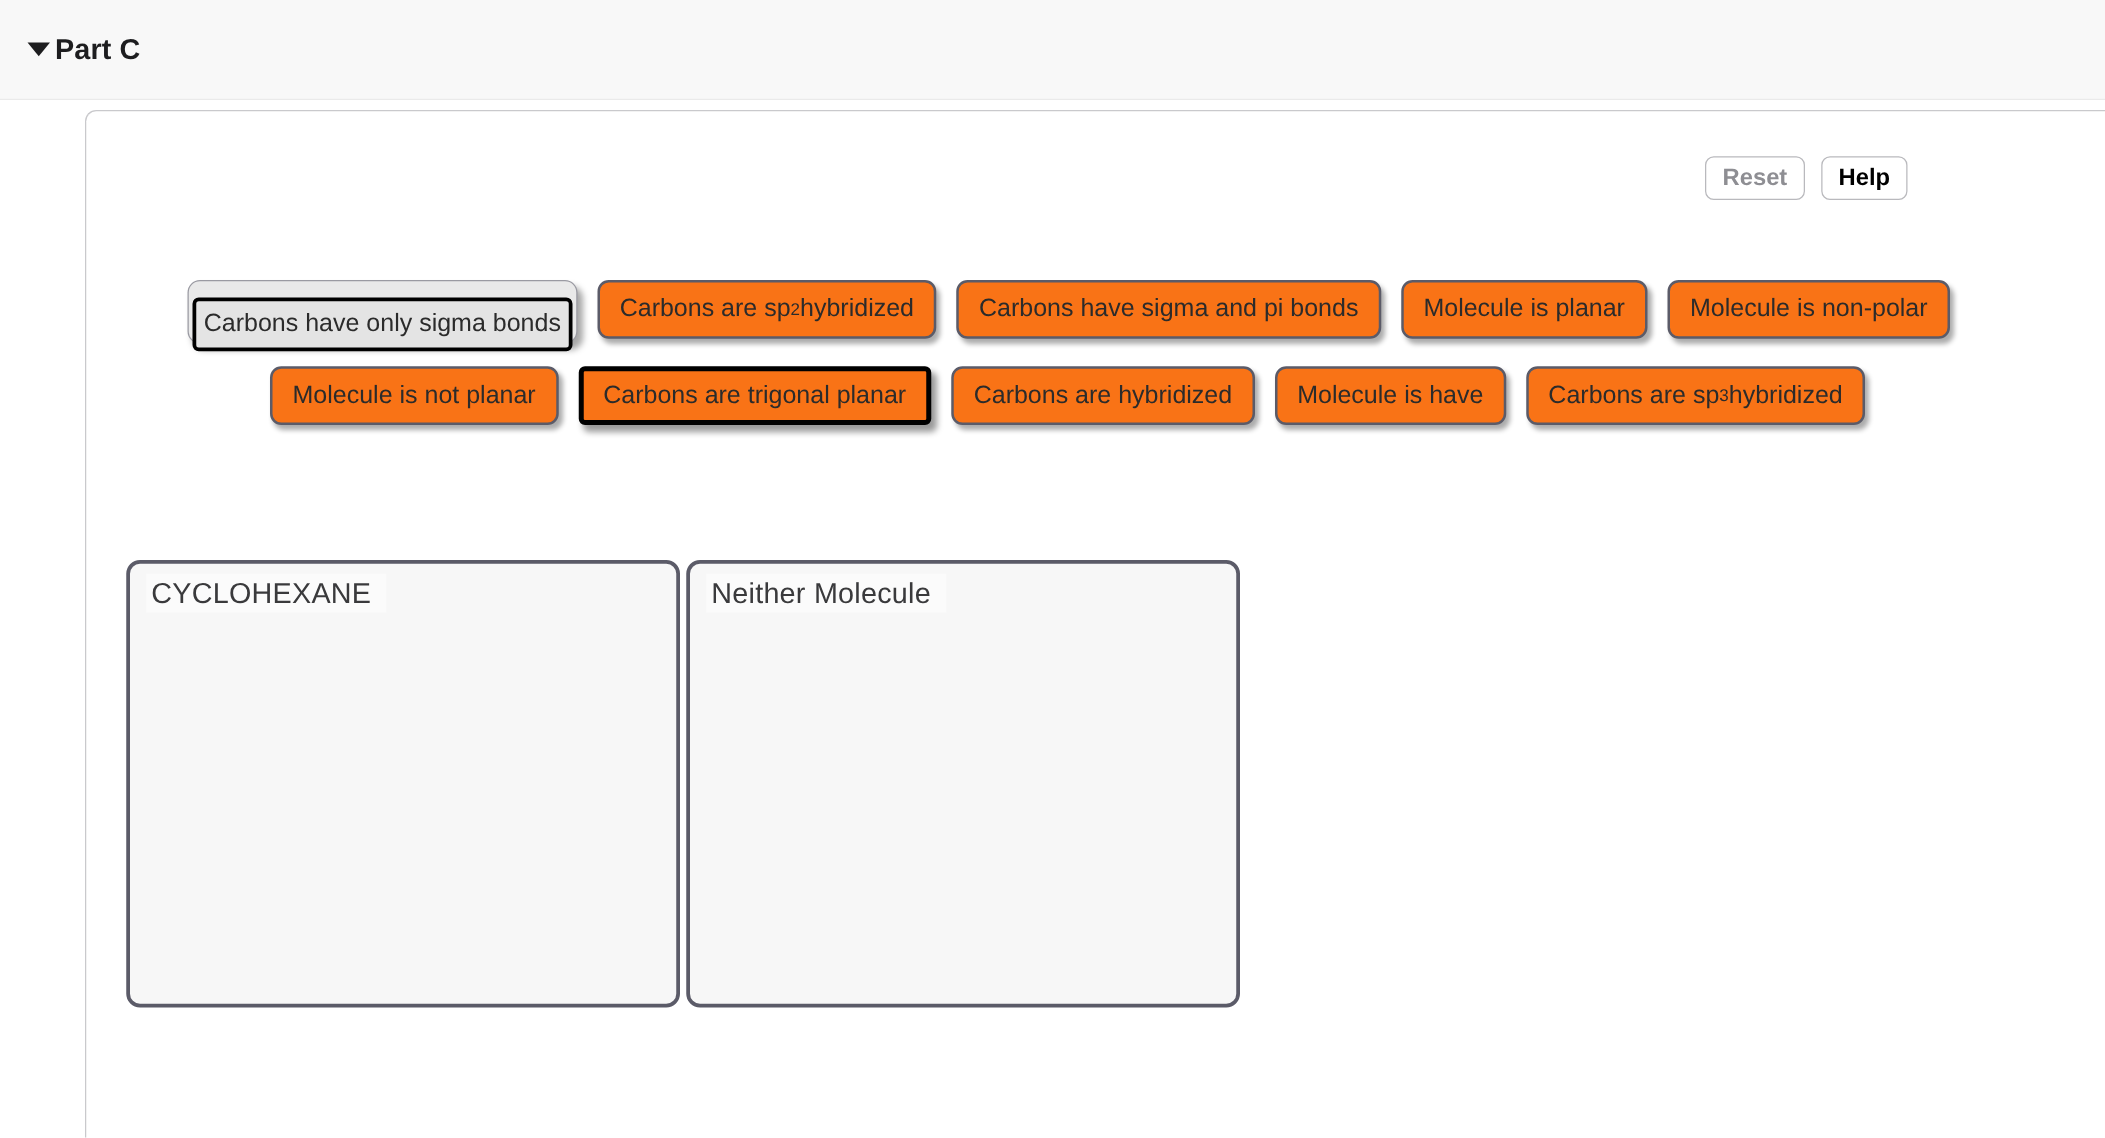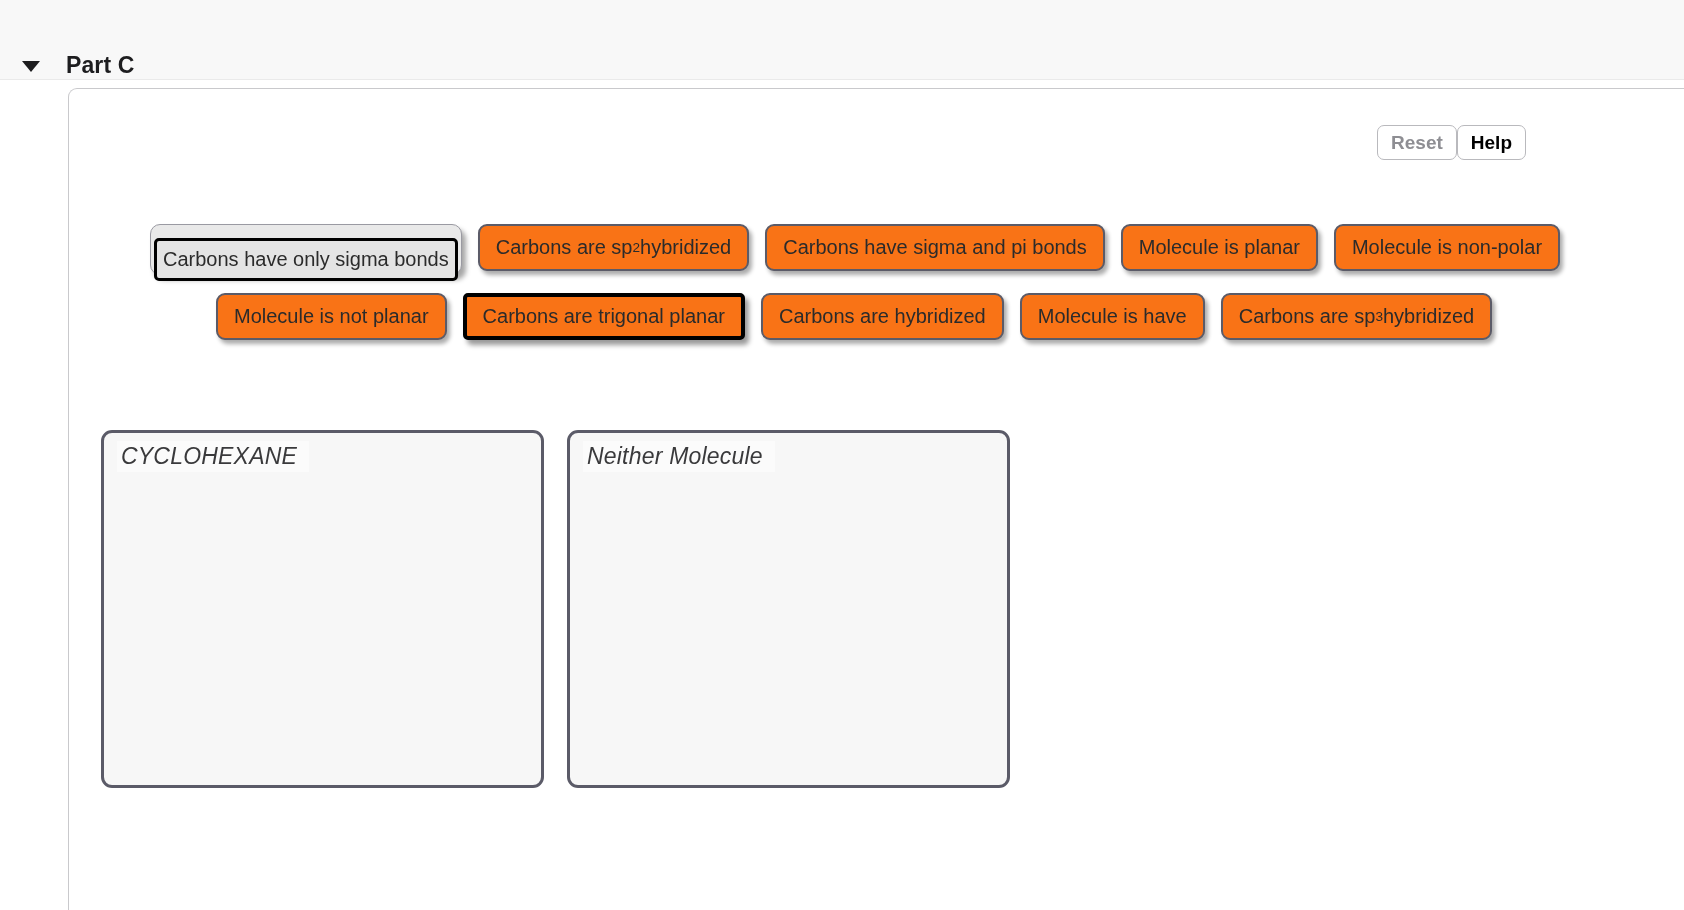--- a/index.html
+++ b/index.html
@@ -9,23 +9,22 @@
     font-family: "Liberation Sans", sans-serif;
   }
   body { width: 1684px; height: 910px; overflow: hidden; position: relative; }
 
   
   .part-header {
     height: 80px;
     background: #f8f8f8;
     border-bottom: 1px solid #eaeaea;
     display: flex;
-    align-items: flex-end;
+    align-items: center;
     padding-left: 18px;
-    gap: 22px;
   }
   .disclosure {
     width: 26px; height: 26px;
     display: flex; align-items: center; justify-content: center;
     cursor: pointer;
   }
   .disclosure .tri {
     width: 0; height: 0;
     border-left: 9px solid transparent;
     border-right: 9px solid transparent;
@@ -51,20 +50,21 @@
     border-top-left-radius: 9px;
     background: #ffffff;
   }
 
   
   .action-row {
     position: absolute;
     right: 170px;
     top: 36px;
     display: flex;
+    gap: 13px;
     align-items: center;
   }
   .act-btn {
     min-width: 68px;
     height: 35px;
     padding: 0 13px;
     border: 1px solid #b9b9bd;
     border-radius: 7px;
     background: #ffffff;
     font-size: 19px;
@@ -145,24 +145,23 @@
   .tile sup, .tile-grab sup {
     font-size: 0.68em;
     vertical-align: super;
     line-height: 0;
   }
 
   
   .bins {
     position: absolute;
     left: 32px;
-    top: 341px;
-    display: flex;
-    gap: 23px;
-    font-style: italic;
+    top: 359px;
+    display: flex;
+    gap: 5px;
   }
   .bin {
     width: 443px;
     height: 358px;
     background: #f7f7f7;
     border: 3px solid #5b5b68;
     border-radius: 11px;
     position: relative;
   }
   .bin-label {

